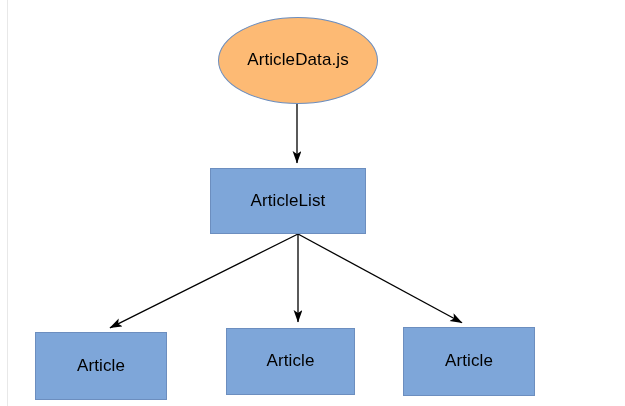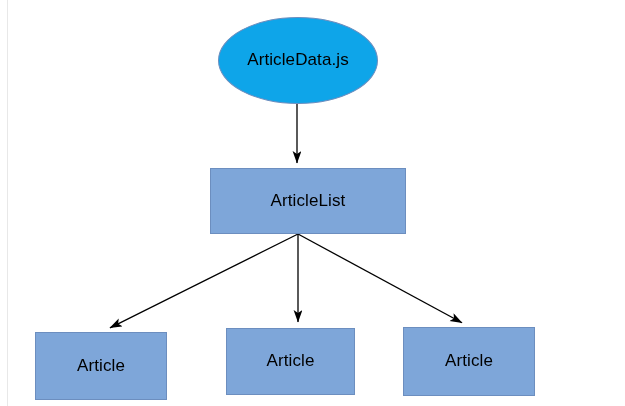--- a/index.html
+++ b/index.html
@@ -41,34 +41,34 @@
     font-size: 17px;
     line-height: 1.1;
     letter-spacing: 0.1px;
     white-space: nowrap;
   }
   .node.rect {
     background: #7ea6d9;
     border: 1px solid #6c8ebf;
   }
   .node.ellipse {
-    background: #0ea5e9;
+    background: #fdba74;
     border: 1px solid #6c8ebf;
     border-radius: 50%;
   }
   #node-articledata {
     left: 218px;
     top: 17px;
     width: 160px;
     height: 87px;
   }
   #node-articlelist {
     left: 210px;
     top: 168px;
-    width: 196px;
+    width: 156px;
     height: 66px;
   }
   #node-article-1 {
     left: 35px;
     top: 332px;
     width: 132px;
     height: 68px;
   }
   #node-article-2 {
     left: 226px;

